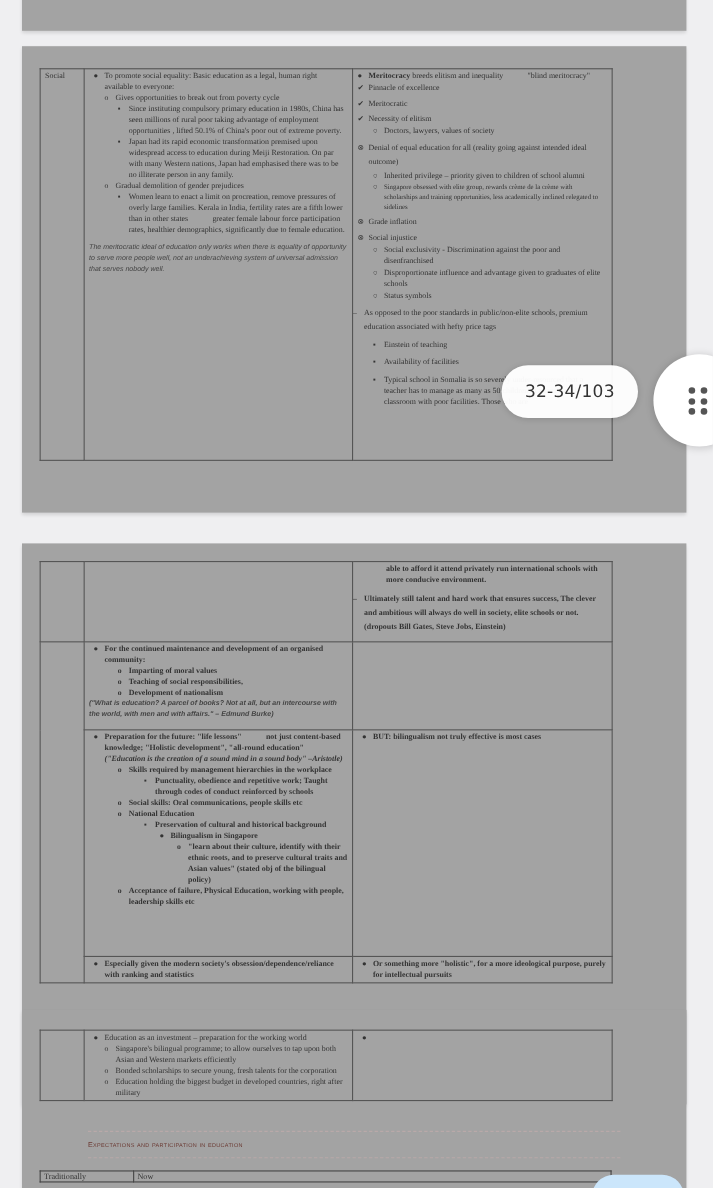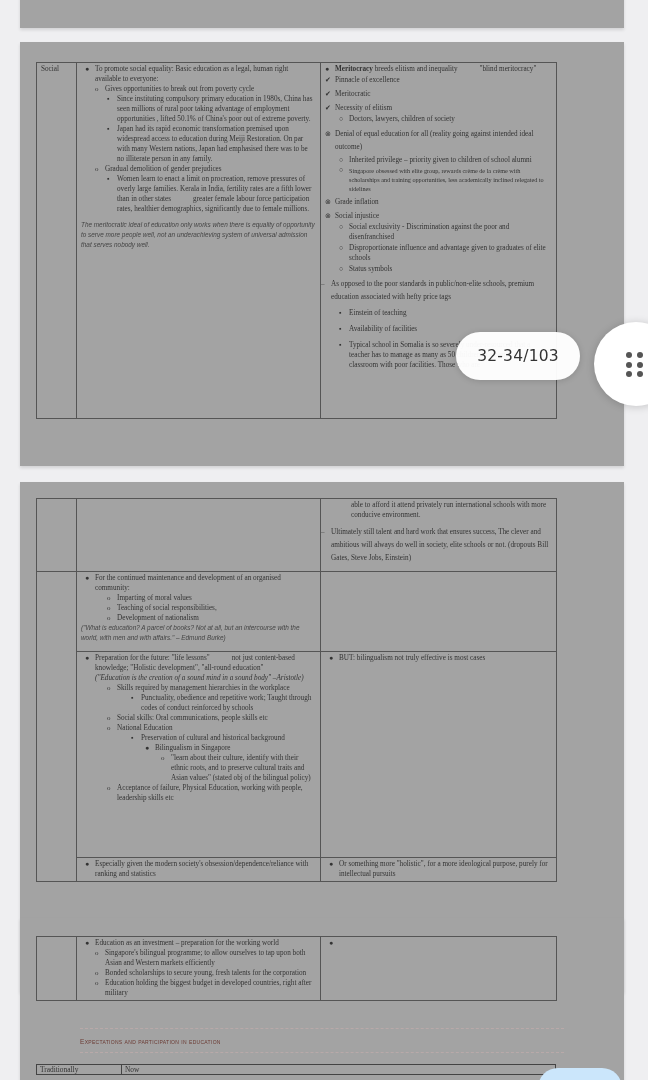--- a/index.html
+++ b/index.html
@@ -2,21 +2,21 @@
 <html><head>
 <meta charset="utf-8">
 <style>
   * { box-sizing: border-box; margin: 0; padding: 0; }
   html, body { width: 648px; height: 1080px; overflow: hidden; background: #efeff1; }
   body { position: relative; font-family: "Liberation Serif", serif; color: #333; }
 
   .page { position: absolute; left: 20px; width: 604px; background: #a3a3a3; box-shadow: 0 2px 3px rgba(0,0,0,0.12); overflow: hidden; }
   #page1 { top: -10px; height: 38px; }
   #page2 { top: 42px; height: 424px; }
-  #page3 { top: 482px; height: 510px; }
+  #page3 { top: 494px; height: 510px; font-weight: bold; }
   #page4 { top: 918px; height: 170px; }
 
   table.grid { position: absolute; left: 16px; width: 520px; border-collapse: collapse; table-layout: fixed; font-size: 7.2px; line-height: 10px; }
   table.grid td { border: 1px solid #555; vertical-align: top; padding: 1px 4px 2px 4px; }
   col.c1 { width: 40px; } col.c2 { width: 244px; } col.c3 { width: 236px; }
 
   .li { position: relative; padding-left: 10px; }
   .li .mk { position: absolute; left: 0; top: 0; font-size: 7px; }
   .l1 { margin-left: 4px; }
   .l2 { margin-left: 14px; }
@@ -53,29 +53,29 @@
       </colgroup>
     <tbody>
         <tr style="height:356px;">
       <td>Social</td>
       <td>
         <div class="li l1"><span class="mk">●</span><span>To promote social equality: Basic education as a legal, human right available to everyone:</span></div>
         <div class="li l2"><span class="mk">o</span><span>Gives opportunities to break out from poverty cycle</span></div>
         <div class="li l3"><span class="mk">▪</span><span>Since instituting compulsory primary education in 1980s, China has seen millions of rural poor taking advantage of employment opportunities , lifted 50.1% of China's poor out of extreme poverty.</span></div>
         <div class="li l3"><span class="mk">▪</span><span>Japan had its rapid economic transformation premised upon widespread access to education during Meiji Restoration. On par with many Western nations, Japan had emphasised there was to be no illiterate person in any family.</span></div>
         <div class="li l2"><span class="mk">o</span><span>Gradual demolition of gender prejudices</span></div>
-        <div class="li l3"><span class="mk">▪</span><span>Women learn to enact a limit on procreation, remove pressures of overly large families. Kerala in India, fertility rates are a fifth lower than in other states</span><span class="sp"></span><span>greater female labour force participation rates, healthier demographics, significantly due to female millions.</span></div>
+        <div class="li l3"><span class="mk">▪</span><span>Women learn to enact a limit on procreation, remove pressures of overly large families. Kerala in India, fertility rates are a fifth lower than in other states</span><span class="sp"></span><span>greater female labour force participation rates, healthier demographics, significantly due to female education.</span></div>
         <div class="it" style="margin-top:6px;">The meritocratic ideal of education only works when there is equality of opportunity to serve more people well, not an underachieving system of universal admission that serves nobody well.</div>
       </td>
       <td class="right">
         <div class="li tight"><span class="mk">●</span><span class="b">Meritocracy</span><span> breeds elitism and inequality</span><span class="sp"></span><span>"blind meritocracy"</span></div>
         <div class="li"><span class="mk">✔</span><span>Pinnacle of excellence</span></div>
         <div class="li"><span class="mk">✔</span><span>Meritocratic</span></div>
         <div class="li tight"><span class="mk">✔</span><span>Necessity of elitism</span></div>
-        <div class="li l2"><span class="mk">○</span><span>Doctors, lawyers, children of society</span></div>
+        <div class="li l2"><span class="mk">○</span><span>Doctors, lawyers, values of society</span></div>
         <div class="li tight" style="line-height:13px;"><span class="mk">⊗</span><span>Denial of equal education for all (reality going against intended ideal outcome)</span></div>
         <div class="li l2 tight"><span class="mk">○</span><span>Inherited privilege – priority given to children of school alumni</span></div>
         <div class="li l2" style="font-size:6.2px;line-height:9px;"><span class="mk">○</span><span>Singapore obsessed with elite group, rewards crème de la crème with scholarships and training opportunities, less academically inclined relegated to sidelines</span></div>
         <div class="li"><span class="mk">⊗</span><span>Grade inflation</span></div>
         <div class="li tight"><span class="mk">⊗</span><span>Social injustice</span></div>
         <div class="li l2 tight"><span class="mk">○</span><span>Social exclusivity - Discrimination against the poor and disenfranchised</span></div>
         <div class="li l2 tight"><span class="mk">○</span><span>Disproportionate influence and advantage given to graduates of elite schools</span></div>
         <div class="li l2"><span class="mk">○</span><span>Status symbols</span></div>
         <div class="li" style="line-height:13px;margin-left:-4px;"><span class="mk">–</span><span>As opposed to the poor standards in public/non-elite schools, premium education associated with hefty price tags</span></div>
         <div class="li l2" style="margin-bottom:6px;"><span class="mk">▪</span><span>Einstein of teaching</span></div>

